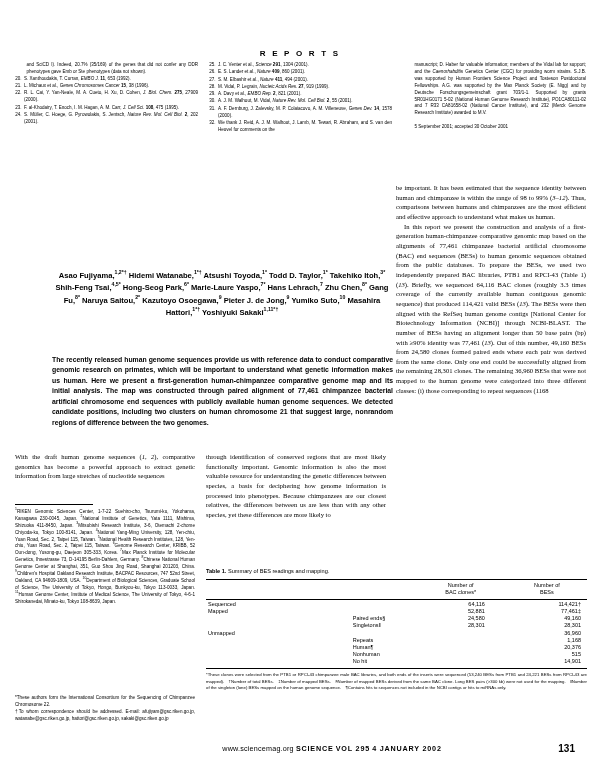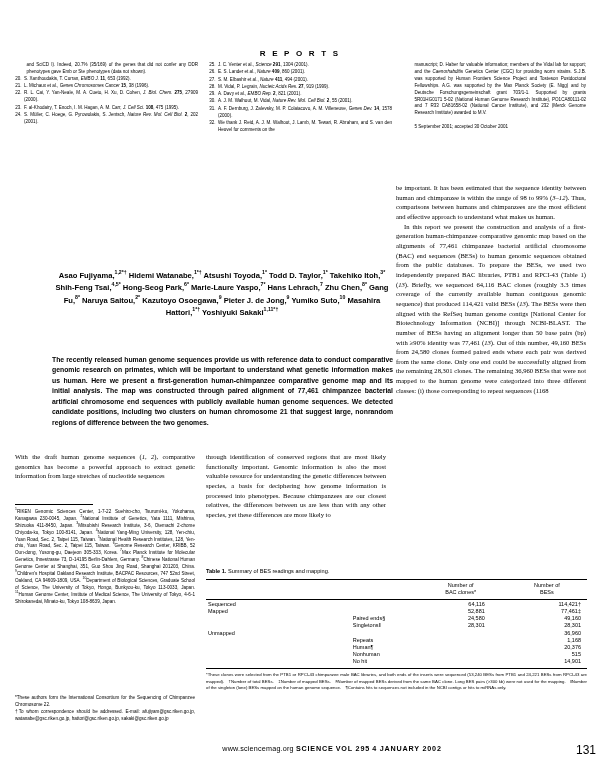--- a/index.html
+++ b/index.html
@@ -244,25 +244,25 @@
     text-align: center;
     font-family: "Liberation Sans", sans-serif;
     font-size: 7.2px;
     letter-spacing: 0.2px;
     margin-left: 32px;
   }
   .footer-center .url { font-weight: normal; }
   .footer-center .sci { font-weight: bold; letter-spacing: 0.8px; }
   .footer-page {
     position: absolute;
-    right: 4px;
+    right: 25px;
     top: -1px;
     font-family: "Liberation Sans", sans-serif;
-    font-weight: normal;
-    font-size: 12px;
+    font-weight: bold;
+    font-size: 10px;
   }
 </style>
 </head>
 <body>
 
 <div class="page">
 
   <div class="reports-header">R E P O R T S</div>
 
   <div class="refs">

